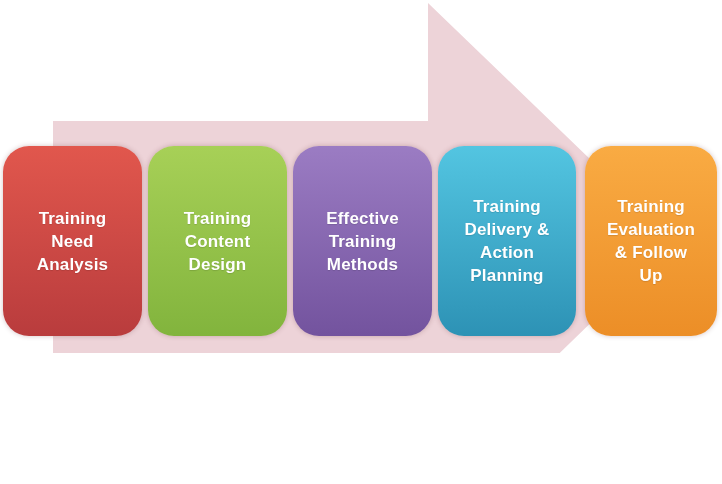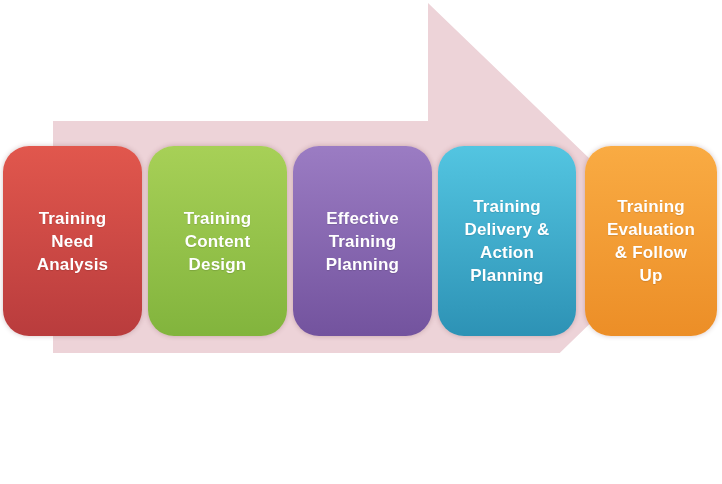--- a/index.html
+++ b/index.html
@@ -68,21 +68,21 @@
 
   <div class="step-box step-2" style="background: linear-gradient(rgb(167, 208, 87) 0%, rgb(130, 180, 61) 100%); color: rgb(255, 255, 255);">
     <div class="step-label">Training
 Content
 Design</div>
   </div>
 
   <div class="step-box step-3" style="background: linear-gradient(rgb(155, 124, 195) 0%, rgb(115, 83, 158) 100%); color: rgb(255, 255, 255);">
     <div class="step-label">Effective
 Training
-Planning</div>
+Methods</div>
   </div>
 
   <div class="step-box step-4" style="background: linear-gradient(rgb(83, 197, 225) 0%, rgb(45, 146, 181) 100%); color: rgb(255, 255, 255);">
     <div class="step-label">Training
 Delivery &amp;
 Action
 Planning</div>
   </div>
 
   <div class="step-box step-5" style="background: linear-gradient(rgb(249, 171, 67) 0%, rgb(236, 142, 39) 100%); color: rgb(255, 255, 255);">

